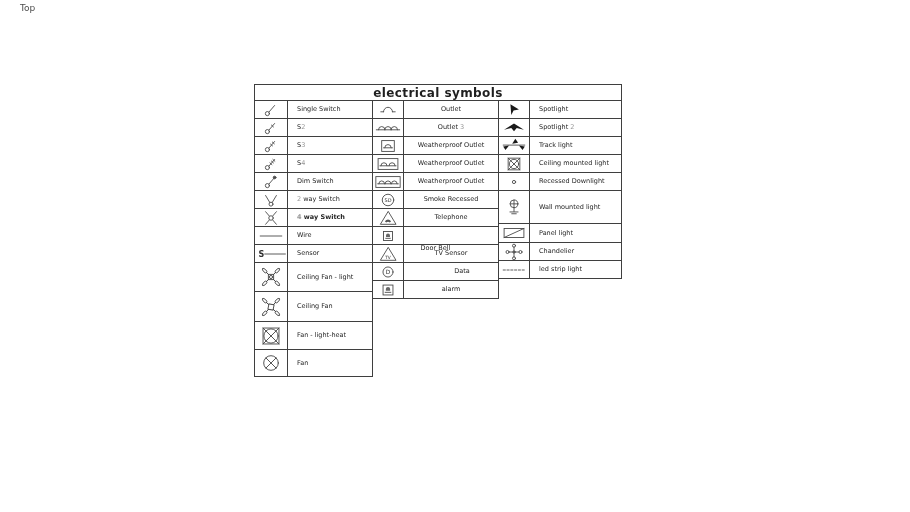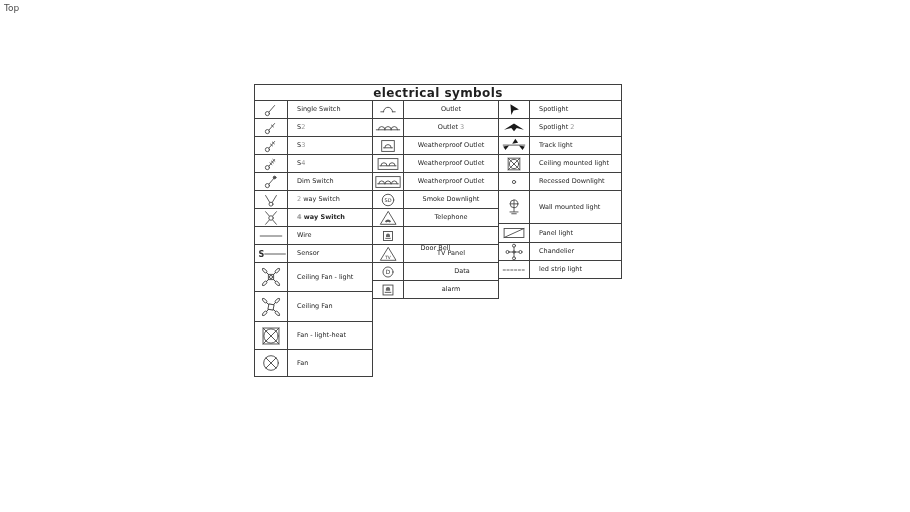--- a/index.html
+++ b/index.html
@@ -7,21 +7,21 @@
   }
   *{box-sizing:border-box; margin:0; padding:0;}
   html,body{width:910px; height:512px; overflow:hidden;}
   body{
     background:var(--bg);
     font-family:"DejaVu Sans","Liberation Sans",sans-serif;
     color:var(--text);
     position:relative;
   }
   .viewport-label{
-    position:absolute; left:4px; top:3px;
+    position:absolute; left:20px; top:3px;
     font-size:9px; color:var(--vplabel);
   }
   .symbols-table{
     position:absolute; left:254px; top:84px;
   }
   .title-row{
     width:368px; height:17px;
     border:1px solid var(--border);
     display:flex; align-items:center; justify-content:center;
     font-size:12px; font-weight:600; letter-spacing:.4px;
@@ -279,21 +279,21 @@
             </div>
             <div class="label-cell">Weatherproof Outlet</div>
           </div>
           <div class="row" style="height: 18px;">
             <div class="sym-cell">
               <svg viewBox="0 0 32 20" style="width:30px;height:18px" fill="none" stroke="#4a4a4a" stroke-width="1" stroke-linecap="round">
                 <circle cx="16" cy="10" r="6.4"></circle>
                 <text x="16" y="12.2" font-size="5.5" text-anchor="middle" fill="#333" stroke="none">SD</text>
               </svg>
             </div>
-            <div class="label-cell">Smoke Downlight</div>
+            <div class="label-cell">Smoke Recessed</div>
           </div>
           <div class="row" style="height: 18px;">
             <div class="sym-cell">
               <svg viewBox="0 0 32 20" style="width:30px;height:18px" fill="none" stroke="#4a4a4a" stroke-width="1" stroke-linecap="round">
                 <path d="M16,3 L7.5,17 L24.5,17 Z"></path>
                 <path d="M12.5,13.5 q3.5,-3.4 7,0 l-1.5,1.6 q-2,-1.8 -4,0 z" fill="#555" stroke="none"></path>
               </svg>
             </div>
             <div class="label-cell">Telephone</div>
           </div>
@@ -307,21 +307,21 @@
             </div>
             <div class="label-cell">Door Bell</div>
           </div>
           <div class="row" style="height: 18px;">
             <div class="sym-cell">
               <svg viewBox="0 0 32 20" style="width:30px;height:18px" fill="none" stroke="#4a4a4a" stroke-width="1" stroke-linecap="round">
                 <path d="M16,3 L7.5,17 L24.5,17 Z"></path>
                 <text x="16" y="15" font-size="4.8" text-anchor="middle" fill="#333" stroke="none">TV</text>
               </svg>
             </div>
-            <div class="label-cell">TV Panel</div>
+            <div class="label-cell">TV Sensor</div>
           </div>
           <div class="row" style="height: 18px; gap: 22px;">
             <div class="sym-cell">
               <svg viewBox="0 0 32 20" style="width:30px;height:18px" fill="none" stroke="#4a4a4a" stroke-width="1" stroke-linecap="round">
                 <circle cx="16" cy="10" r="5.6"></circle>
                 <text x="16" y="12.4" font-size="6.5" text-anchor="middle" fill="#333" stroke="none">D</text>
               </svg>
             </div>
             <div class="label-cell">Data</div>
           </div>

